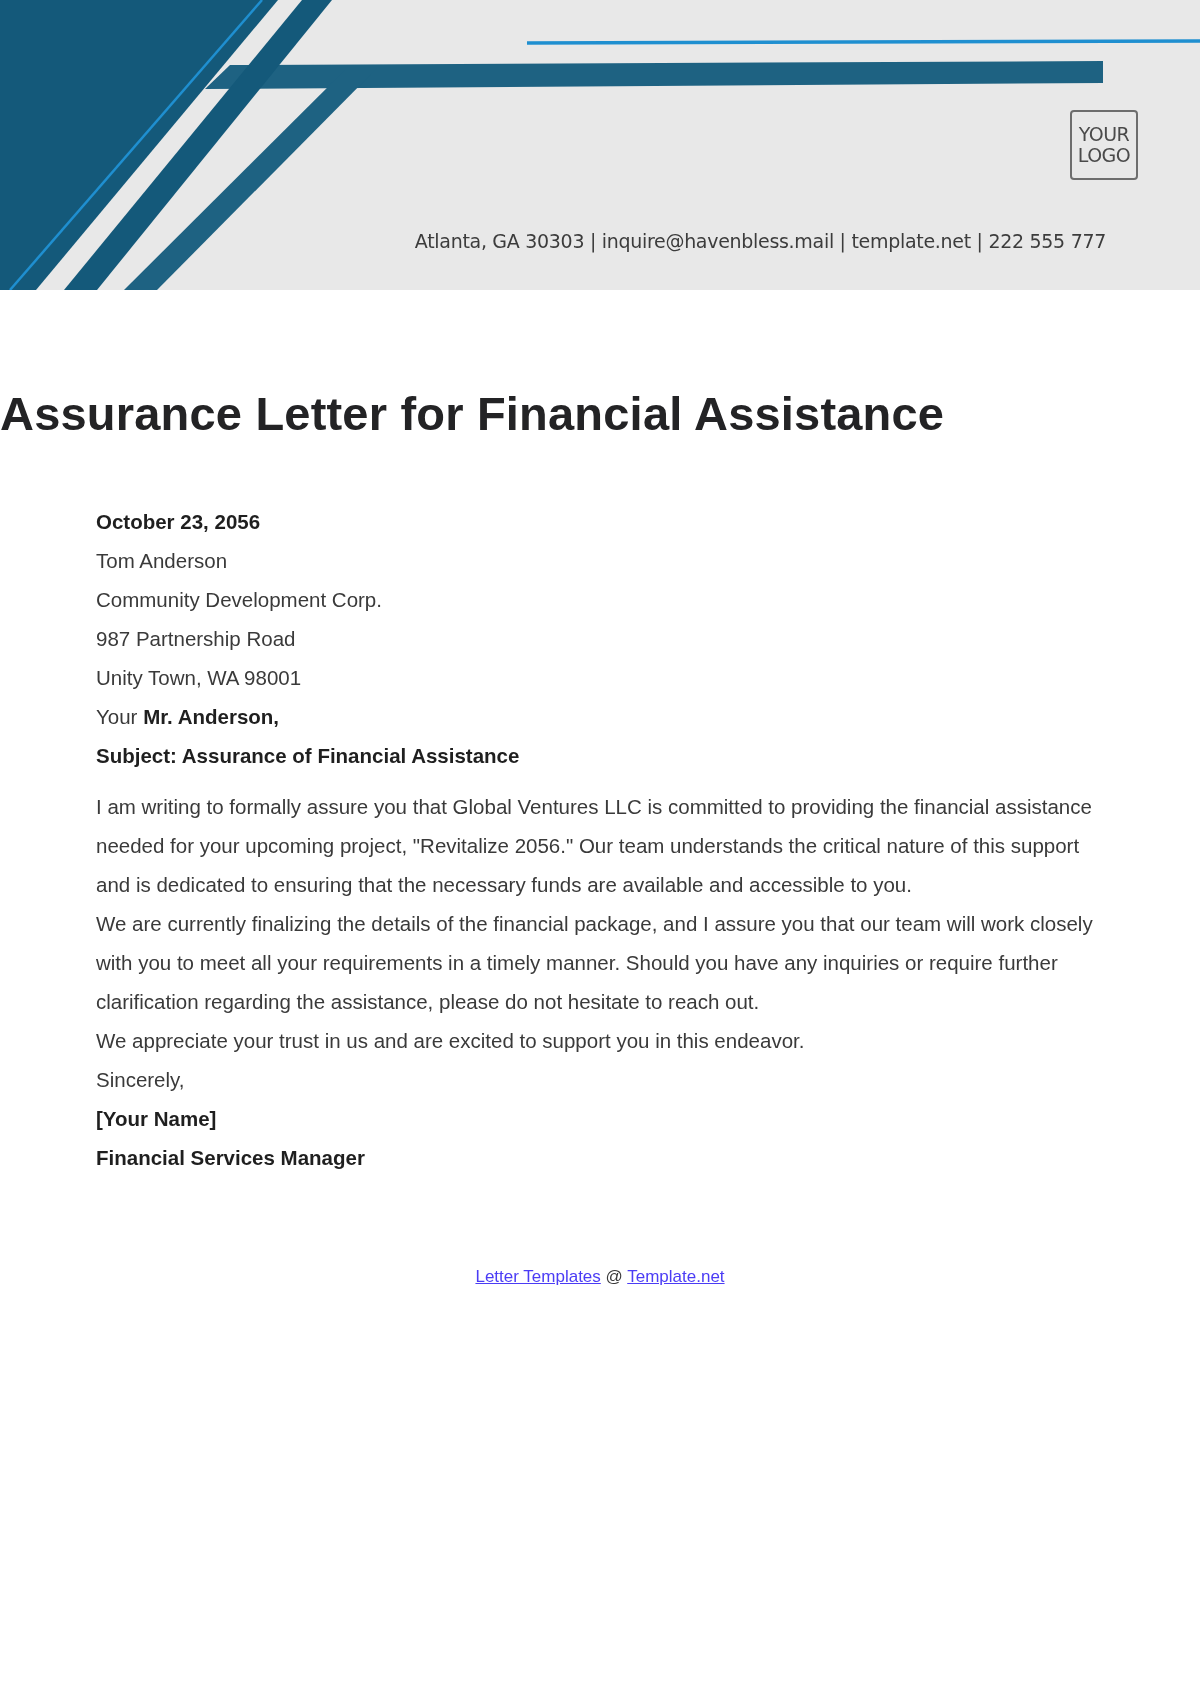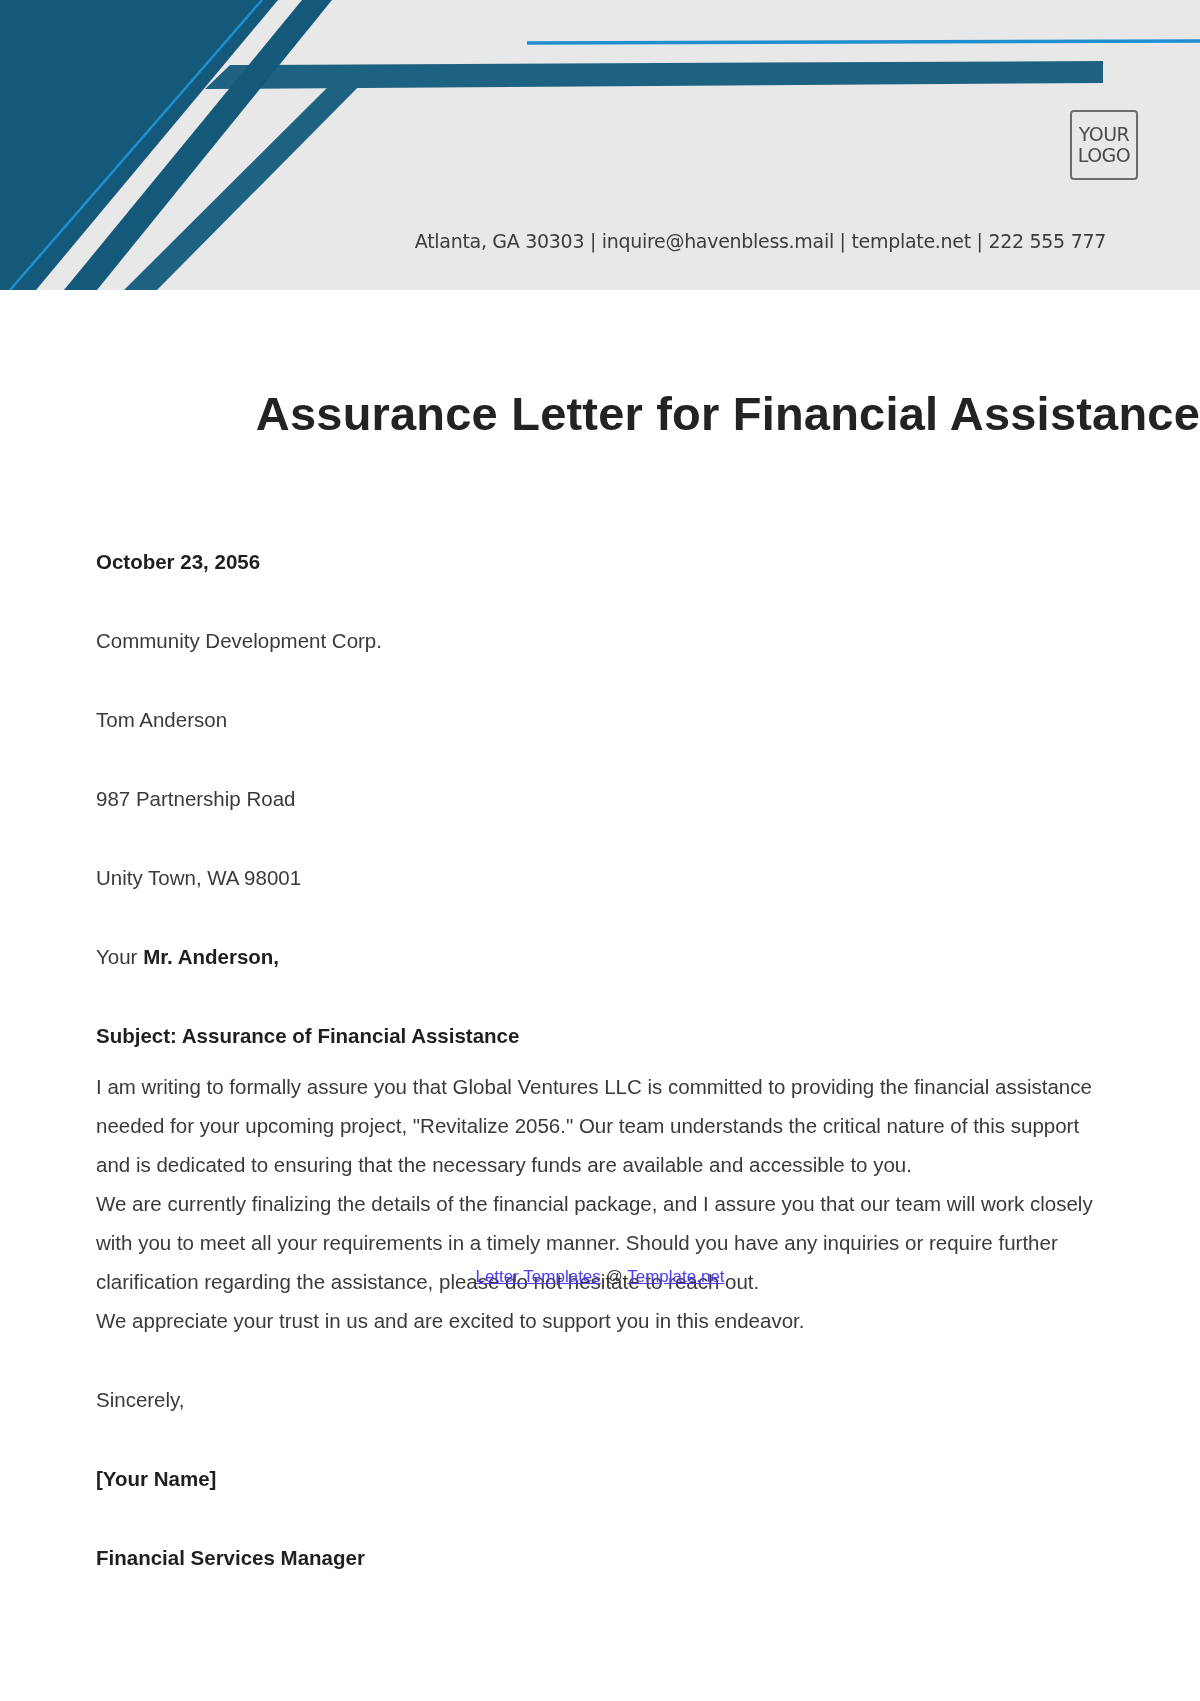--- a/index.html
+++ b/index.html
@@ -6,24 +6,24 @@
     body { width: 1200px; height: 1701px; position: relative; overflow: hidden;
            font-family: "Liberation Sans", "DejaVu Sans", sans-serif; color: #3a3a3a; }
     .header { position: absolute; left: 0; top: 0; width: 1200px; height: 290px; background: #e8e8e8; overflow: hidden; }
     .header svg { position: absolute; left: 0; top: 0; }
     .logo-box { position: absolute; left: 1034px; top: 110px; width: 68px; height: 70px;
                 border: 2px solid #6d6d6d; border-radius: 4px; box-sizing: border-box;
                 display: flex; flex-direction: column; align-items: center; justify-content: center;
                 font-family: "DejaVu Sans", sans-serif; font-size: 19px; line-height: 21px; color: #4a4a4a; letter-spacing: -0.5px; margin-left: 36px; }
     .contact { position: absolute; right: 94px; top: 230px; font-size: 19px; color: #3c3c3c;
                font-family: "DejaVu Sans", sans-serif; letter-spacing: -0.3px; white-space: nowrap; }
-    .title { position: absolute; left: 0; top: 386px; width: 1200px; text-align: right;
+    .title { position: absolute; left: 0; top: 386px; width: 1200px; text-align: left;
              font-size: 47px; font-weight: bold; color: #232325; margin: 0; letter-spacing: 0.2px; }
     .content { position: absolute; left: 96px; top: 502px; width: 1010px; font-size: 20.5px; line-height: 39px; }
-    .line { display: block; white-space: nowrap; margin-top: 40px; }
+    .line { display: block; white-space: nowrap; }
     .bold { font-weight: bold; color: #1f1f1f; }
     .para { margin: 0; white-space: normal; }
     .gap { height: 12px; }
     .footer { position: absolute; left: 0; top: 1257px; width: 1200px; text-align: center; font-size: 17px; line-height: 39px; color: #3a3a3a; }
     .footer a { color: #4b3cf5; text-decoration: underline; }
   </style>
 </head>
 <body>
 
 <div class="header">
@@ -47,22 +47,22 @@
     <span>LOGO</span>
   </div>
 
   <div class="contact">Atlanta, GA 30303 | inquire@havenbless.mail | template.net | 222 555 777</div>
 </div>
 
 <h1 class="title">Assurance Letter for Financial Assistance</h1>
 
 <div class="content">
   <span class="line bold">October 23, 2056</span>
+  <span class="line">Tom Anderson</span>
   <span class="line">Community Development Corp.</span>
-  <span class="line">Tom Anderson</span>
   <span class="line">987 Partnership Road</span>
   <span class="line">Unity Town, WA 98001</span>
   <span class="line"><span>Your </span><span class="bold">Mr. Anderson,</span></span>
   <span class="line bold">Subject: Assurance of Financial Assistance</span>
   <div class="gap"></div>
   <p class="para">I am writing to formally assure you that Global Ventures LLC is committed to providing the financial assistance needed for your upcoming project, "Revitalize 2056." Our team understands the critical nature of this support and is dedicated to ensuring that the necessary funds are available and accessible to you.</p>
   <p class="para">We are currently finalizing the details of the financial package, and I assure you that our team will work closely with you to meet all your requirements in a timely manner. Should you have any inquiries or require further clarification regarding the assistance, please do not hesitate to reach out.</p>
   <p class="para">We appreciate your trust in us and are excited to support you in this endeavor.</p>
   <span class="line">Sincerely,</span>
   <span class="line bold">[Your Name]</span>

